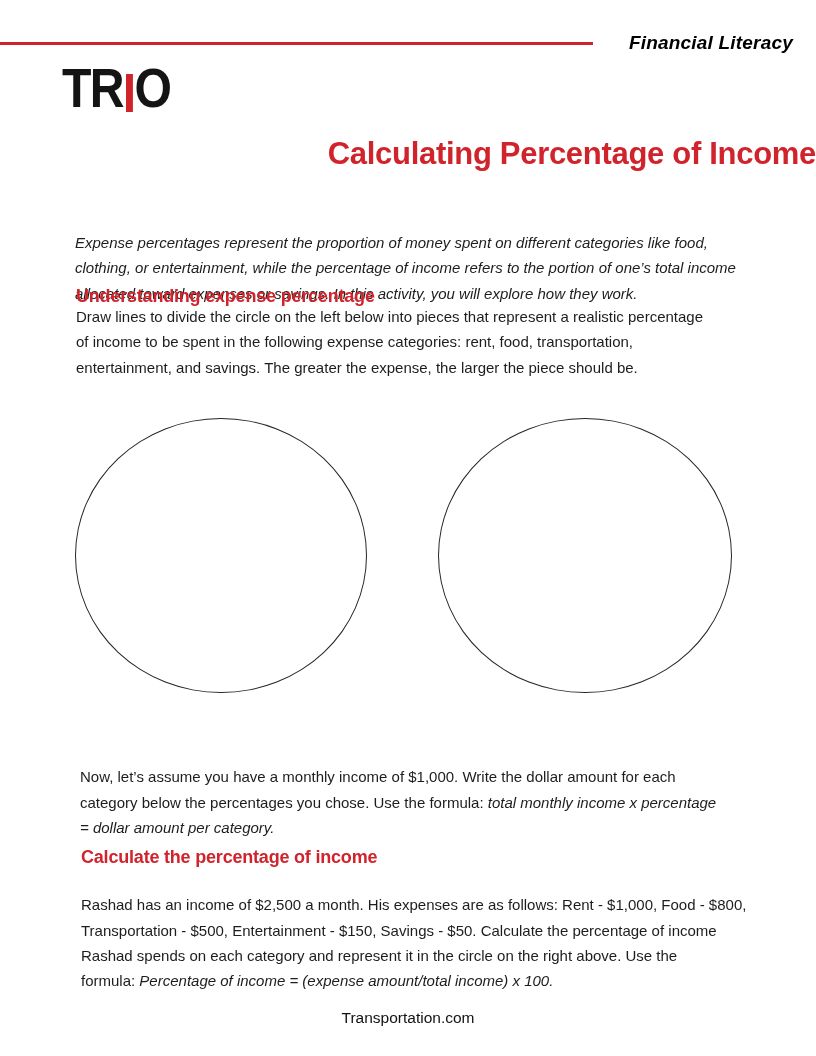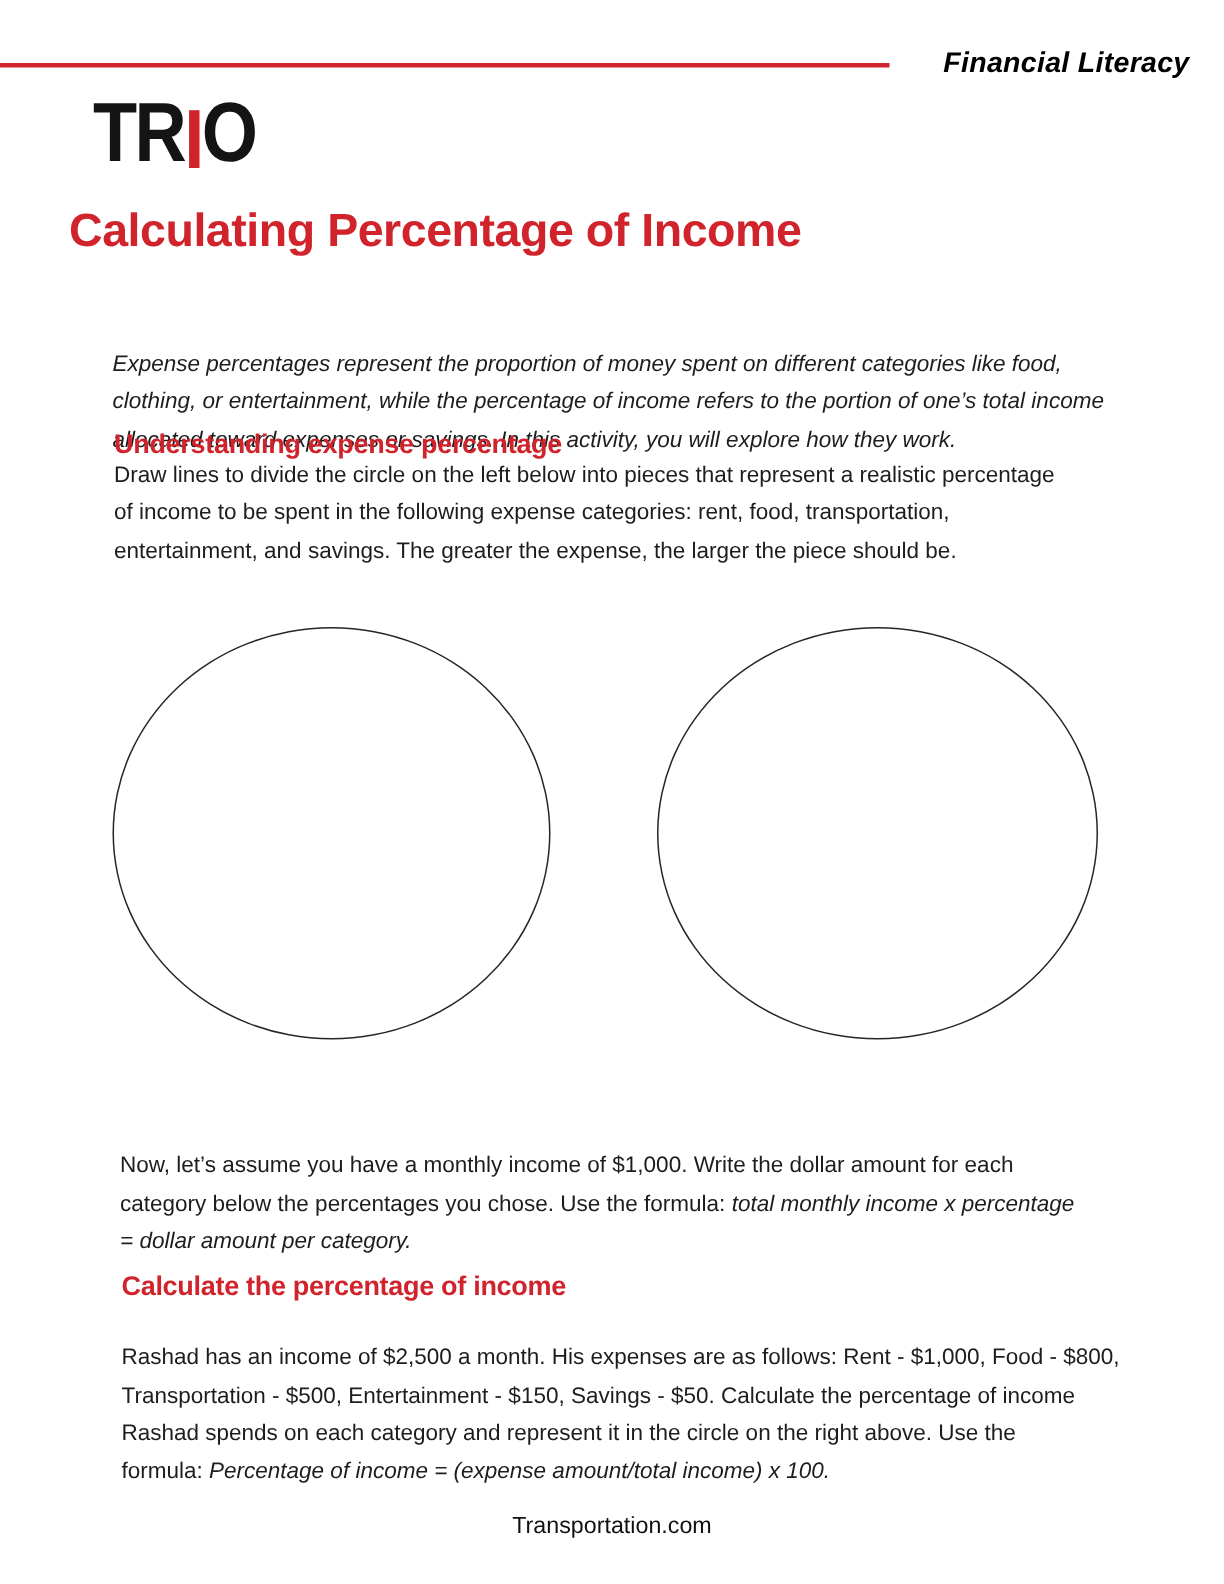--- a/index.html
+++ b/index.html
@@ -67,26 +67,25 @@
     flex: 1;
     margin-left: 9px;
     height: 19px;
     border-bottom: 1.6px solid #161616;
   }
 
   .page-title {
     position: absolute;
     left: 0; top: 136px;
     width: 100%;
-    text-align: left;
+    text-align: right;
     font-size: 31px;
     font-weight: 700;
     color: var(--accent);
     letter-spacing: -0.3px;
-    padding-left: 46px;
   }
 
   .para {
     white-space: pre-line;
     font-size: 15px;
     line-height: 25.3px;
     color: #1d1d1d;
   }
 
   .intro {

